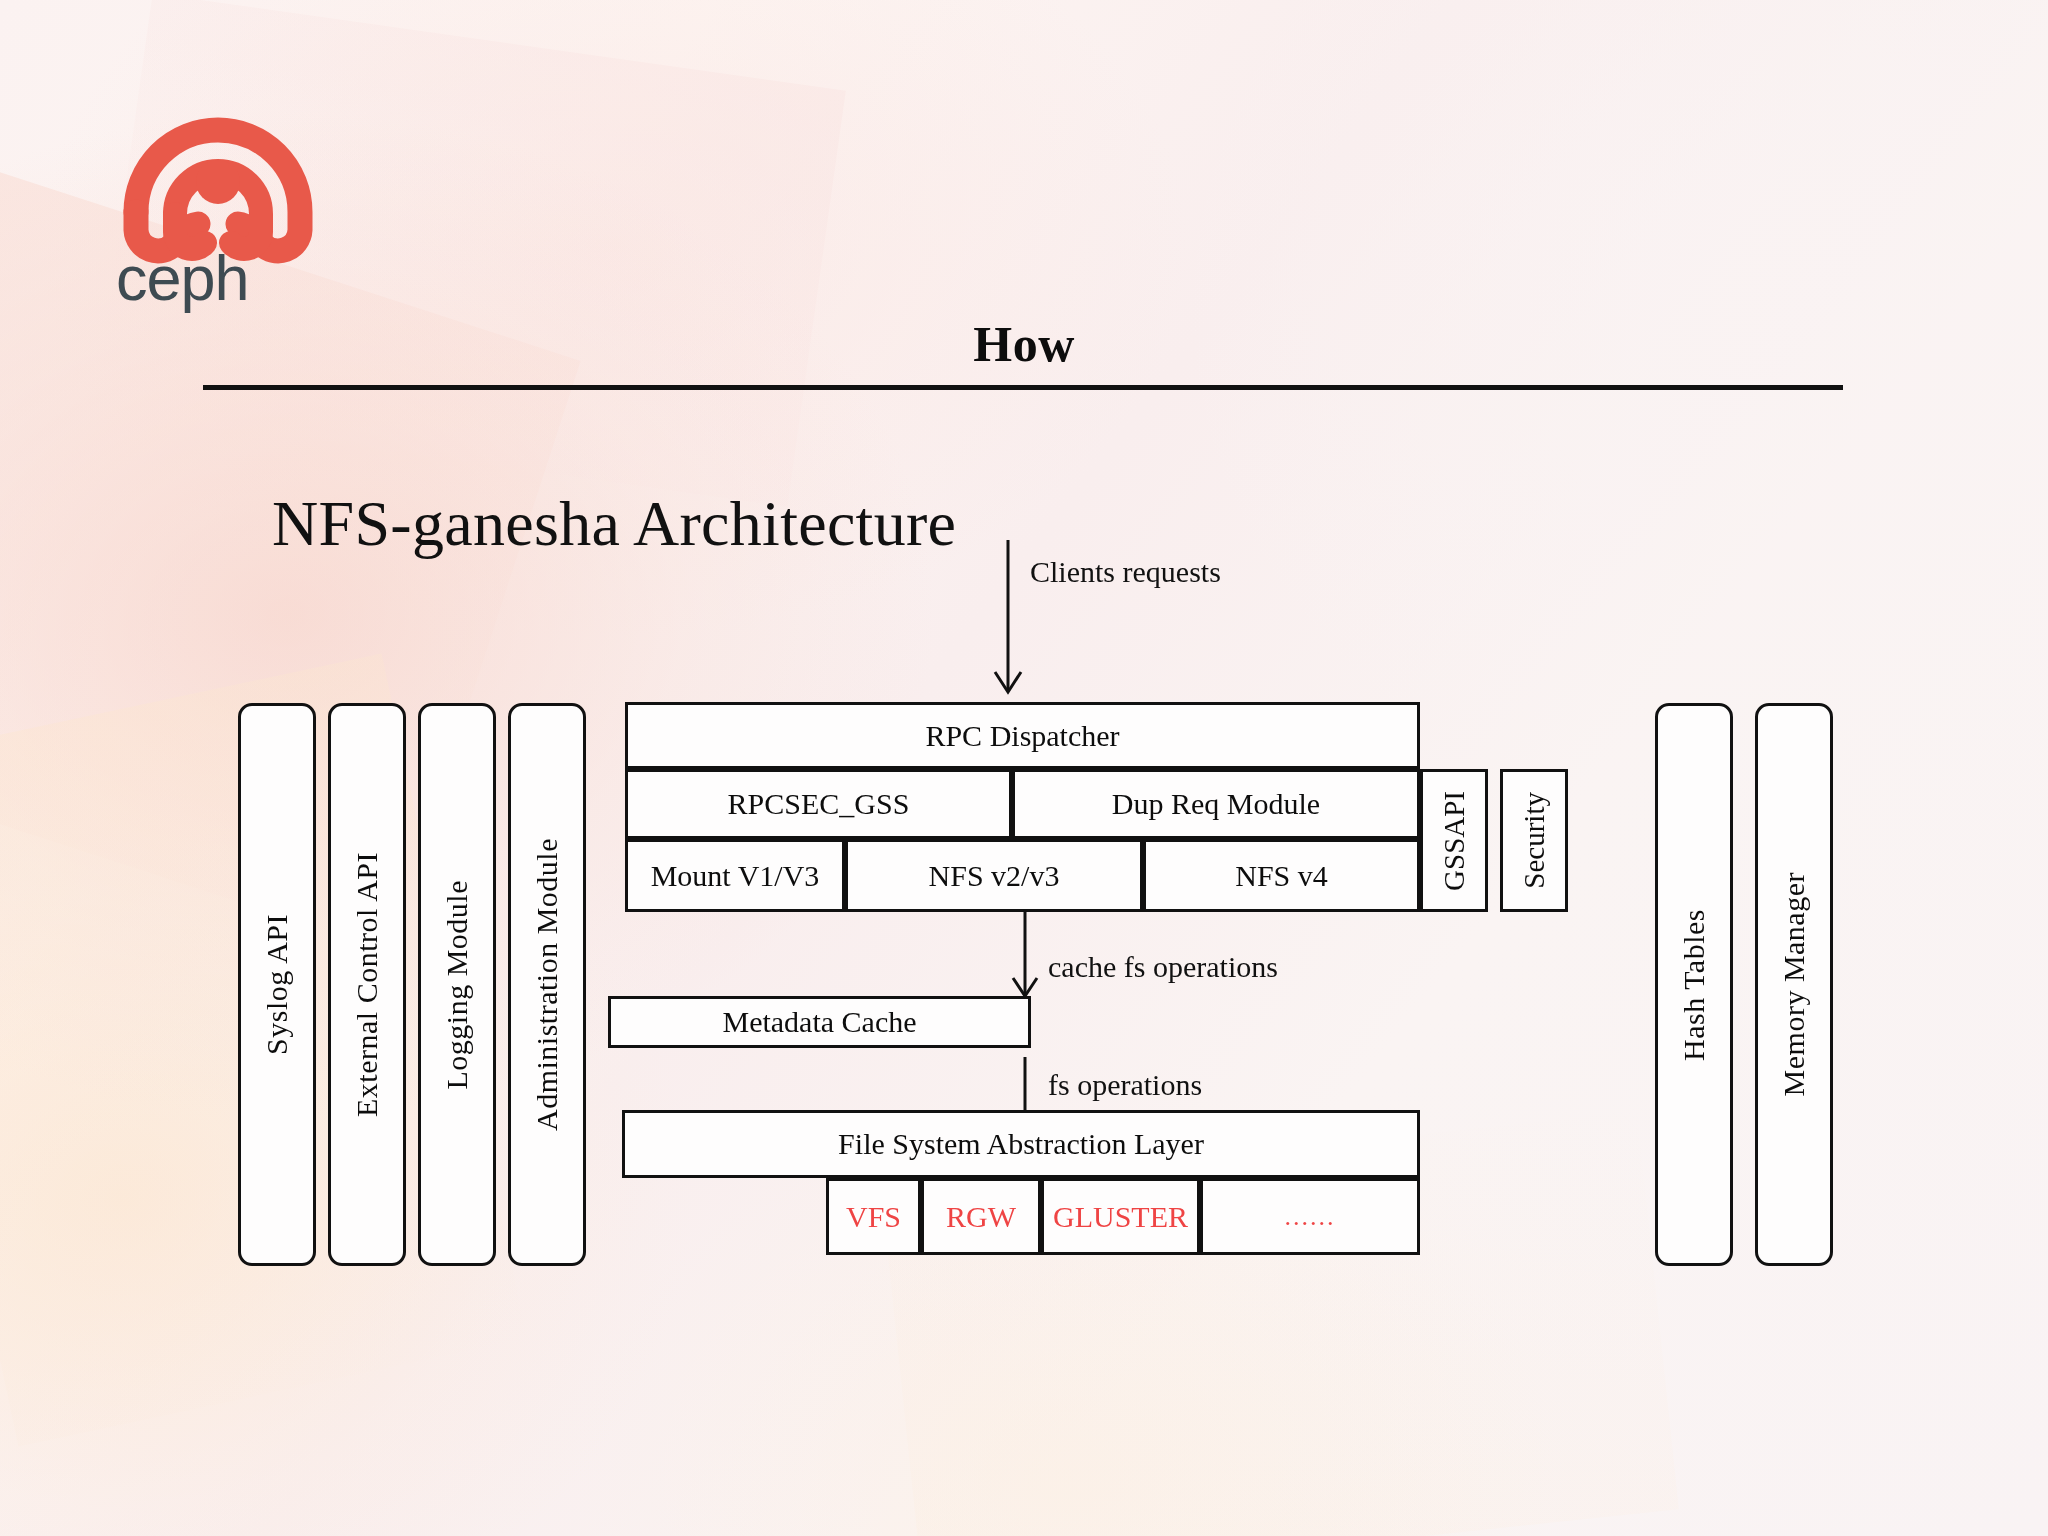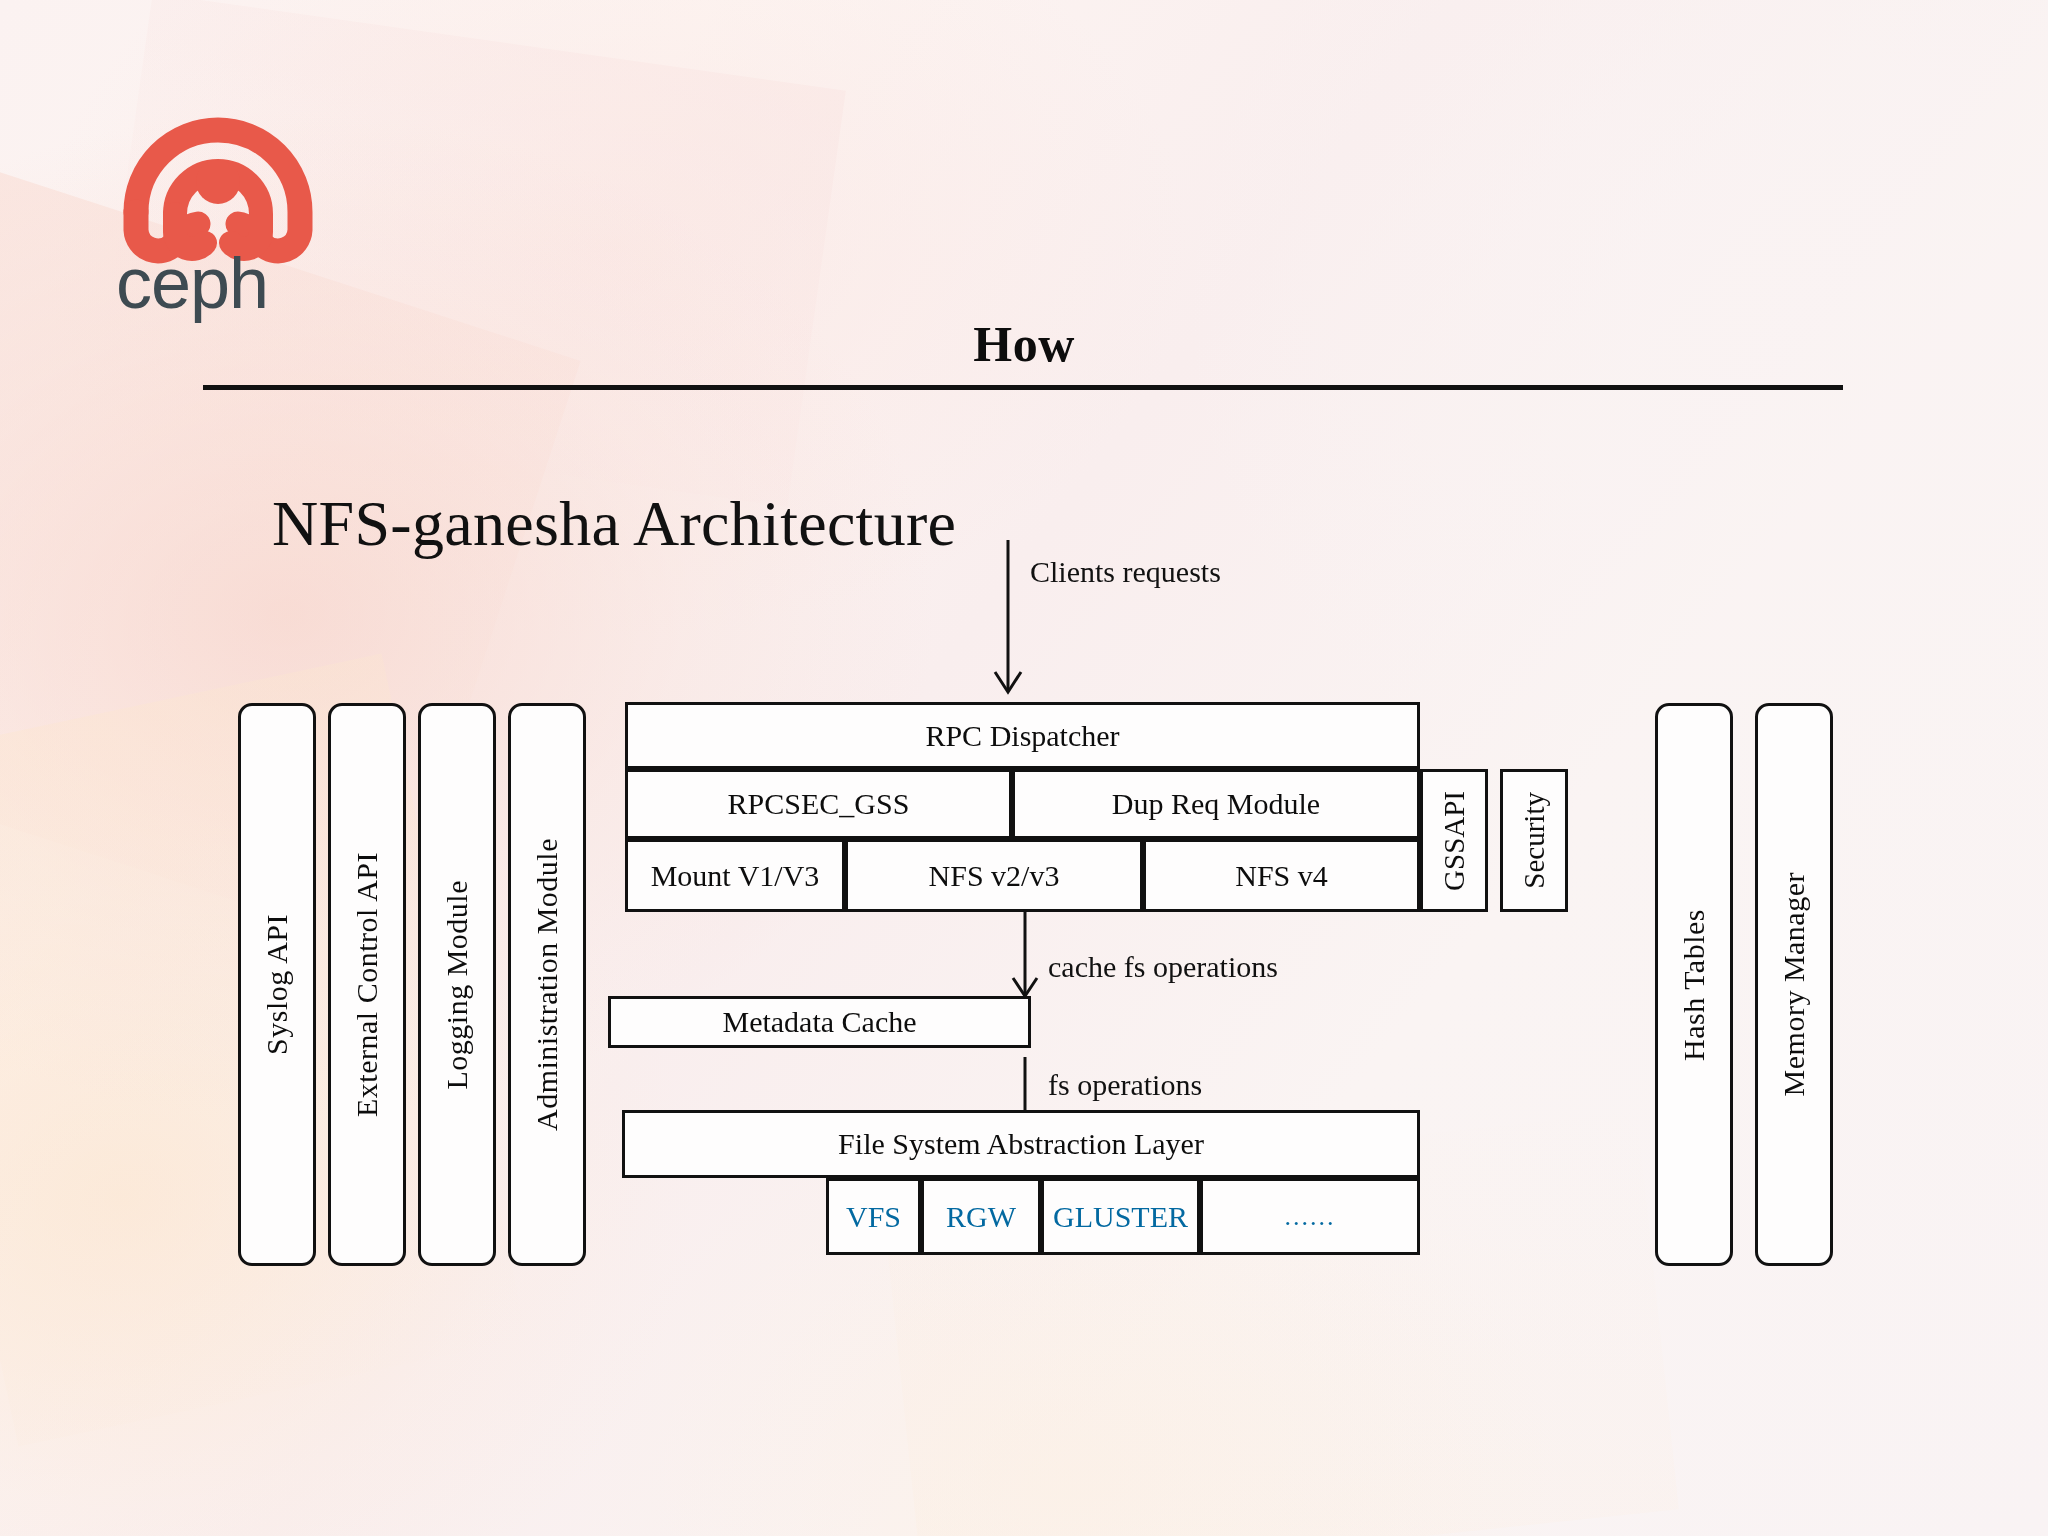--- a/index.html
+++ b/index.html
@@ -64,21 +64,21 @@
     top: 62px;
     width: 200px;
     height: 230px;
   }
   #ceph-logo svg { display: block; }
   #ceph-wordmark {
     position: absolute;
     left: 116px;
     top: 247px;
     font-family: "Liberation Sans", "DejaVu Sans", sans-serif;
-    font-size: 72px;
+    font-size: 63px;
     font-weight: 500;
     letter-spacing: -1px;
     color: #3e4b52;
     line-height: 1;
   }
 
   
   #page-title {
     position: absolute;
     left: 0;
@@ -168,21 +168,21 @@
 
   .fsal-cell {
     position: absolute;
     border: 3px solid #111;
     box-sizing: border-box;
     background: #fefdfd;
     display: flex;
     align-items: center;
     justify-content: center;
     font-size: 30px;
-    color: #0369a1;
+    color: #ef4444;
     white-space: nowrap;
   }
   .fsal-cell.accent {
     font-family: "Liberation Serif", "DejaVu Serif", serif;
     font-weight: bold;
     font-size: 33px;
   }
   .dots {
     letter-spacing: 2px;
     font-size: 26px;

